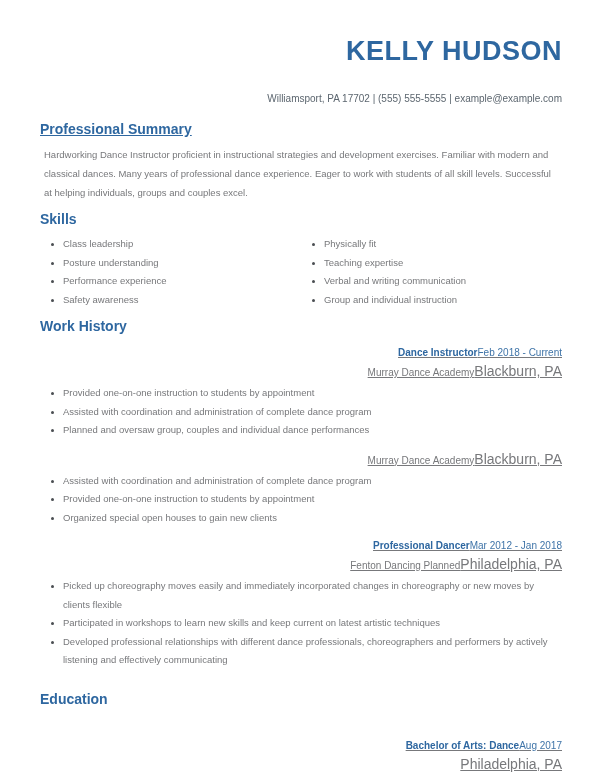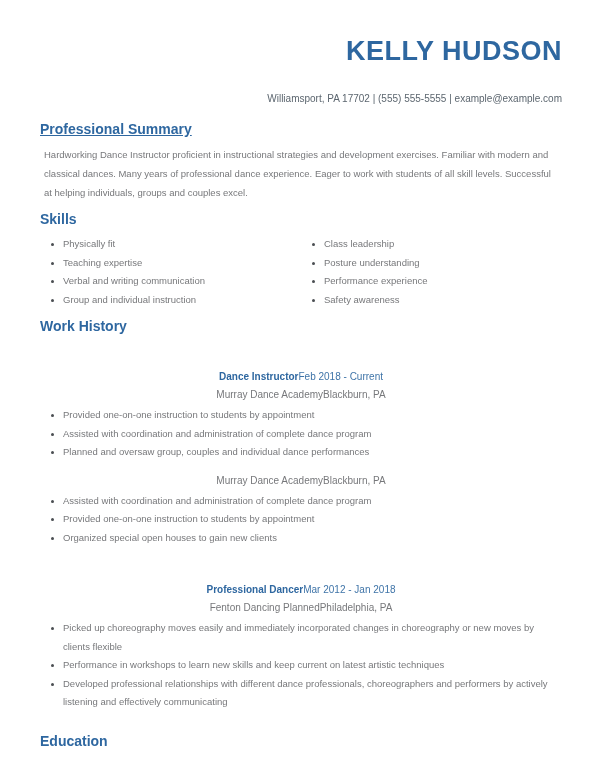--- a/index.html
+++ b/index.html
@@ -29,25 +29,25 @@
   }
   
   .skills-cols { display:flex; }
   .skills-cols ul { width:50%; margin:0; padding:0 0 0 23px; list-style:disc; }
   .skills-cols li, .job li {
     font-size:9.5px; line-height:18.5px; color:#77787b;
   }
   .skills-cols li::marker, .job li::marker { color:#4a4e52; font-size:9px; }
   
   .job { margin-top:10px; }
-  .job-row { display:flex; justify-content:center; align-items:baseline; line-height:18px; }
+  .job-row { display:flex; justify-content:flex-end; align-items:baseline; line-height:18px;text-decoration:underline; }
   .job-title { font-size:10px; font-weight:bold; color:#2e67a0; }
-  .job-dates { font-size:10px; color:#3f74a8; white-space:nowrap;margin-top:24px; }
+  .job-dates { font-size:10px; color:#3f74a8; white-space:nowrap; }
   .job-co { font-size:10px; color:#77787b; }
-  .job-loc { font-size:10px; color:#77787b; white-space:nowrap; }
+  .job-loc { font-size:14px; color:#77787b; white-space:nowrap; }
   .job ul { margin:2px 0 0 0; padding:0 0 0 23px; list-style:disc; }
 </style>
 </head>
 <body>
 
 <div class="page">
 
   <div class="hdr">
     <h1 class="name">KELLY HUDSON</h1>
     <div class="contact">Williamsport, PA 17702 | (555) 555-5555 | example@example.com</div>
@@ -55,30 +55,30 @@
 
   <section>
     <h2 class="first">Professional Summary</h2>
     <p class="summary">Hardworking Dance Instructor proficient in instructional strategies and development exercises. Familiar with modern and classical dances. Many years of professional dance experience. Eager to work with students of all skill levels. Successful at helping individuals, groups and couples excel.</p>
   </section>
 
   <section>
     <h2>Skills</h2>
     <div class="skills-cols">
       <ul>
+        <li>Class leadership</li>
+        <li>Posture understanding</li>
+        <li>Performance experience</li>
+        <li>Safety awareness</li>
+      </ul>
+      <ul>
         <li>Physically fit</li>
         <li>Teaching expertise</li>
         <li>Verbal and writing communication</li>
         <li>Group and individual instruction</li>
-      </ul>
-      <ul>
-        <li>Class leadership</li>
-        <li>Posture understanding</li>
-        <li>Performance experience</li>
-        <li>Safety awareness</li>
       </ul>
     </div>
   </section>
 
   <section>
     <h2>Work History</h2>
 
     <div class="job">
       <div class="job-row">
         <span class="job-title">Dance Instructor</span>
@@ -111,21 +111,21 @@
       <div class="job-row">
         <span class="job-title">Professional Dancer</span>
         <span class="job-dates">Mar 2012 - Jan 2018</span>
       </div>
       <div class="job-row">
         <span class="job-co">Fenton Dancing Planned</span>
         <span class="job-loc">Philadelphia, PA</span>
       </div>
       <ul>
         <li>Picked up choreography moves easily and immediately incorporated changes in choreography or new moves by clients flexible</li>
-        <li>Performance in workshops to learn new skills and keep current on latest artistic techniques</li>
+        <li>Participated in workshops to learn new skills and keep current on latest artistic techniques</li>
         <li>Developed professional relationships with different dance professionals, choreographers and performers by actively listening and effectively communicating</li>
       </ul>
     </div>
   </section>
 
   <section>
     <h2 class="edu">Education</h2>
     <div>
       <div class="job-row">
         <span class="job-title">Bachelor of Arts: Dance</span>

